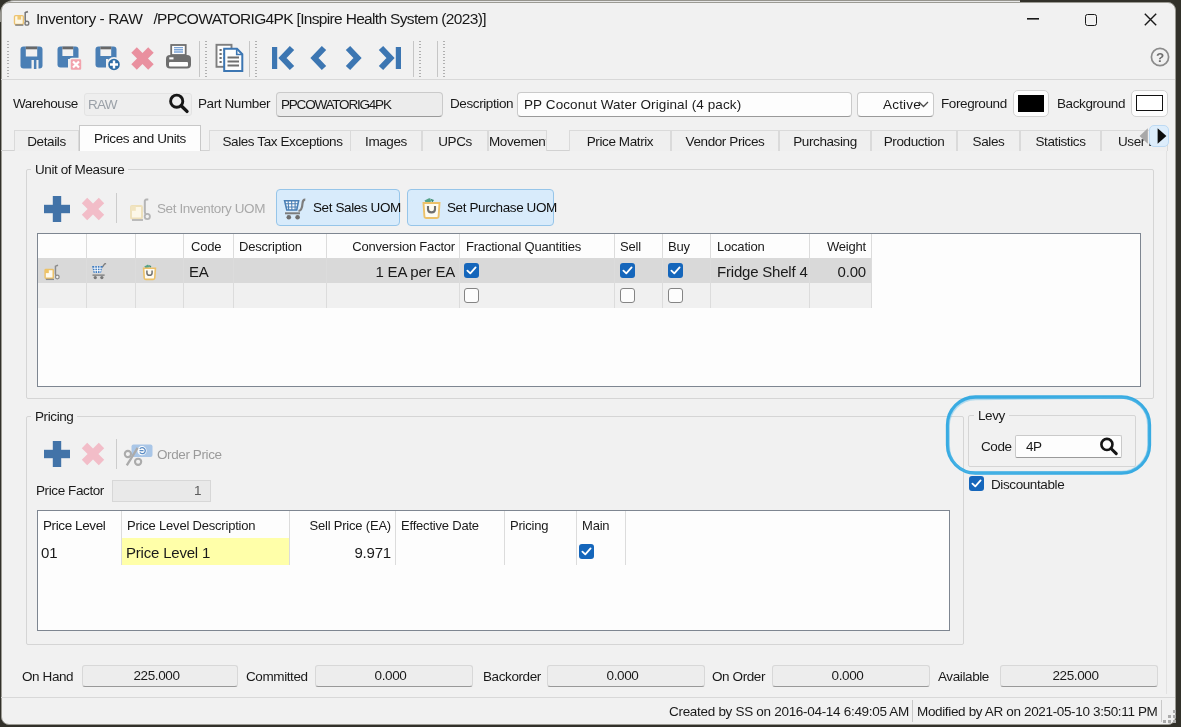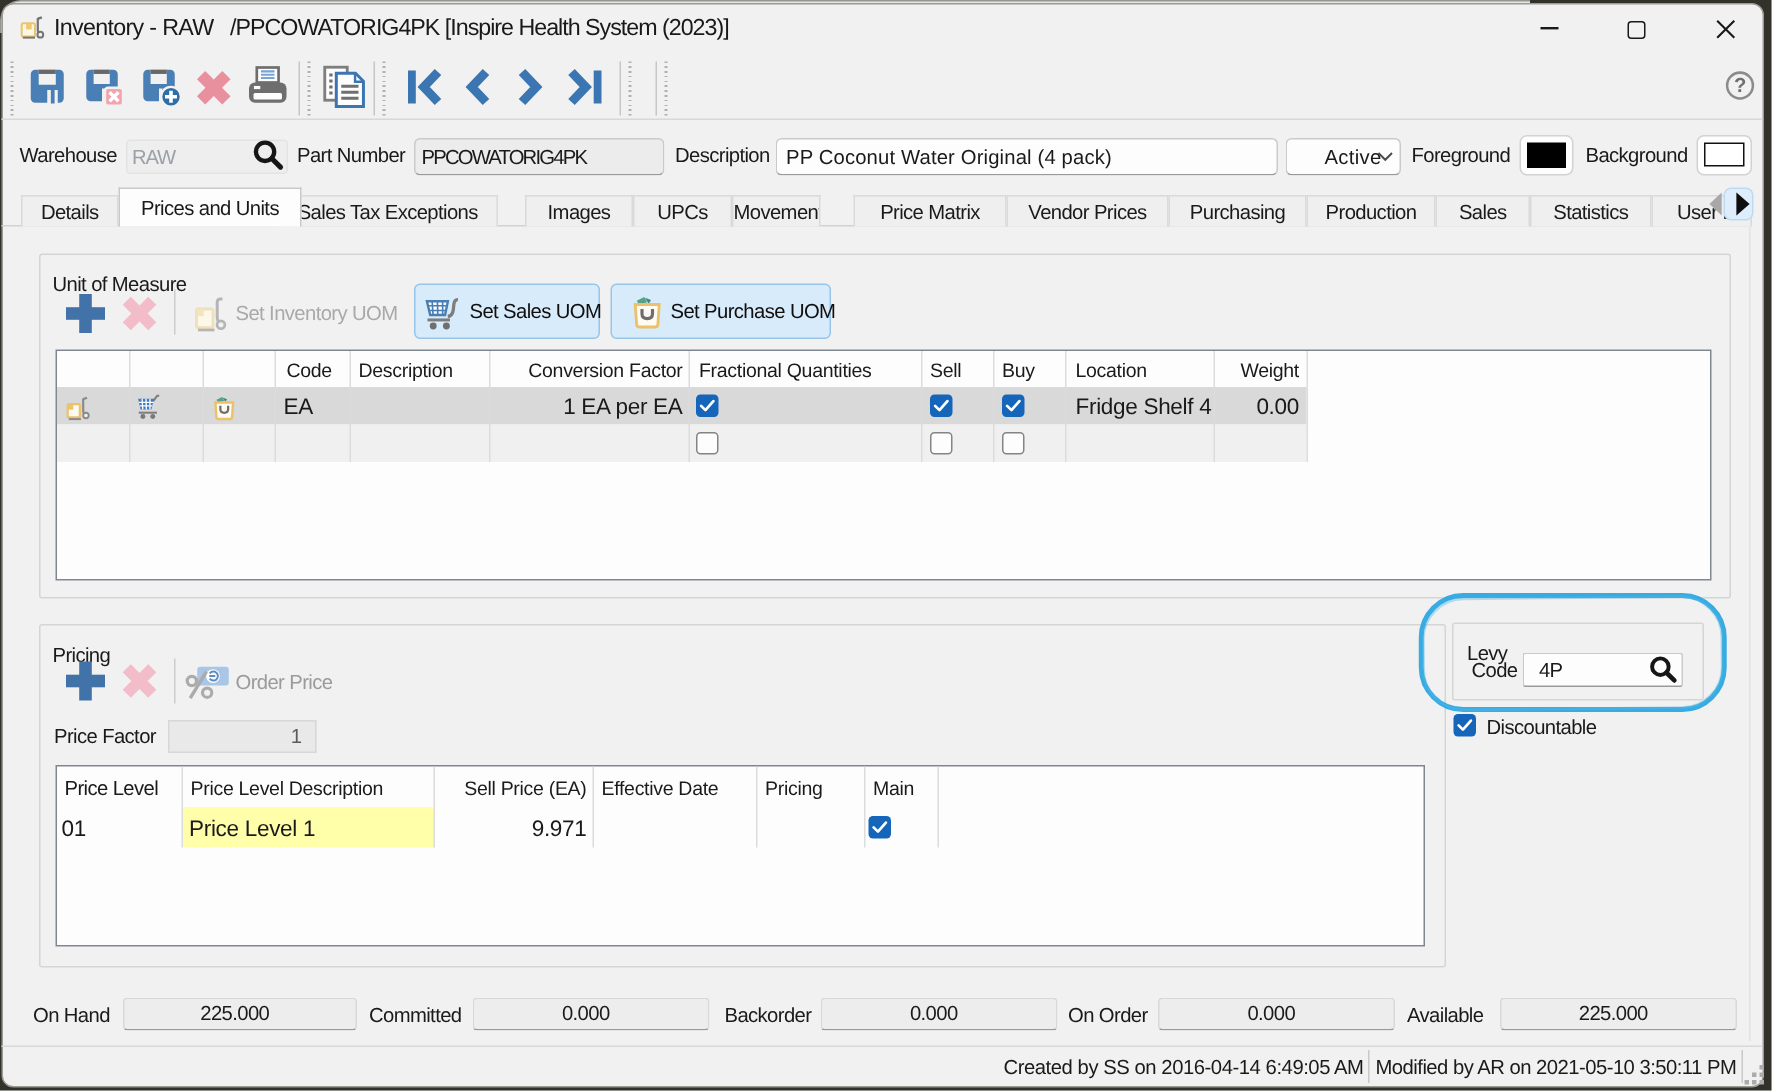--- a/index.html
+++ b/index.html
@@ -6,21 +6,21 @@
 body{width:1181px;height:727px;background:#32312a;overflow:hidden;position:relative;
   font-family:"Liberation Sans",sans-serif;color:#1a1a1a;font-size:13.5px;letter-spacing:-0.4px;}
 .abs{position:absolute;}
 #backwin{position:absolute;left:0;top:0;width:1020px;height:22px;background:#e6e6e6;border-top:1px solid #96958e;border-left:1px solid #96958e;border-radius:14px 0 0 0;box-sizing:border-box;}
 #win{position:absolute;left:1px;top:2px;width:1175px;height:723px;background:#f1f1f1;border:1px solid #9b9a93;border-radius:8px;overflow:hidden;box-sizing:border-box;}
 .gh{font-size:13px;letter-spacing:-0.2px;}
 .gr{font-size:15px;letter-spacing:-0.2px;}
 .lbl{position:absolute;white-space:nowrap;}
 .field{position:absolute;box-sizing:border-box;background:#fdfdfd;border:1px solid #cacaca;border-bottom:1px solid #9a9a9a;border-radius:4px;}
 .gb{position:absolute;border:1px solid #d5d5d5;border-radius:2px;}
-.gbl{position:absolute;background:#f1f1f1;padding:0 4px;white-space:nowrap;margin-top:20px;}
+.gbl{position:absolute;background:#f1f1f1;padding:0 4px;white-space:nowrap;}
 .grip{position:absolute;width:2px;background-image:repeating-linear-gradient(to bottom,#b0b0b0 0 1px,transparent 1px 3.2px);}
 .cb{position:absolute;width:15px;height:15px;box-sizing:border-box;border-radius:3px;}
 .cb.on{background:#1566bb;}
 .cb.off{background:#fdfdfd;border:1px solid #848484;}
 .vline{position:absolute;width:1px;background:#dcdcdc;}
 .tab{position:absolute;top:130px;height:21px;background:#efefef;border:1px solid #dadada;border-bottom:none;box-sizing:border-box;text-align:center;line-height:21px;white-space:nowrap;overflow:hidden;}
 .bf{height:22px;background:#ededed;border:1px solid #d8d8d8;border-bottom:1px solid #999;border-radius:3px;box-sizing:border-box;text-align:center;line-height:20px;padding-right:7px;}
 svg{position:absolute;overflow:visible;}
 </style>
 </head>
@@ -133,21 +133,21 @@
 <div class="lbl" style="left:941px;top:96px">Foreground</div>
 <div class="abs" style="left:1013px;top:90px;width:36px;height:27px;background:#fdfdfd;border:1px solid #d2d2d2;border-radius:5px;box-sizing:border-box"></div>
 <div class="abs" style="left:1018px;top:95px;width:26px;height:17px;background:#000"></div>
 <div class="lbl" style="left:1057px;top:96px">Background</div>
 <div class="abs" style="left:1131px;top:90px;width:37px;height:27px;background:#fdfdfd;border:1px solid #d2d2d2;border-radius:5px;box-sizing:border-box"></div>
 <div class="abs" style="left:1136px;top:95px;width:27px;height:16px;background:#fff;border:1.6px solid #111;box-sizing:border-box"></div>
 
 <div class="abs" style="left:1px;top:150px;width:1165px;height:1px;background:#d2d2d2"></div>
 <div class="abs" style="left:1166px;top:150px;width:1px;height:544px;background:#e2e2e2"></div>
 <div class="tab" style="left:14px;width:65px">Details</div>
-<div class="tab" style="left:185px;width:147px">Sales Tax Exceptions</div>
+<div class="tab" style="left:209px;width:147px">Sales Tax Exceptions</div>
 <div class="tab" style="left:350px;width:72px">Images</div>
 <div class="tab" style="left:422px;width:66px">UPCs</div>
 <div class="tab" style="left:488px;width:59px">Movement</div>
 <div class="tab" style="left:569px;width:102px">Price Matrix</div>
 <div class="tab" style="left:671px;width:108px">Vendor Prices</div>
 <div class="tab" style="left:779px;width:92px">Purchasing</div>
 <div class="tab" style="left:871px;width:86px">Production</div>
 <div class="tab" style="left:957px;width:63px">Sales</div>
 <div class="tab" style="left:1020px;width:81px">Statistics</div>
 <div class="tab" style="left:1101px;width:67px;text-align:left;padding-left:16px">User De</div>

